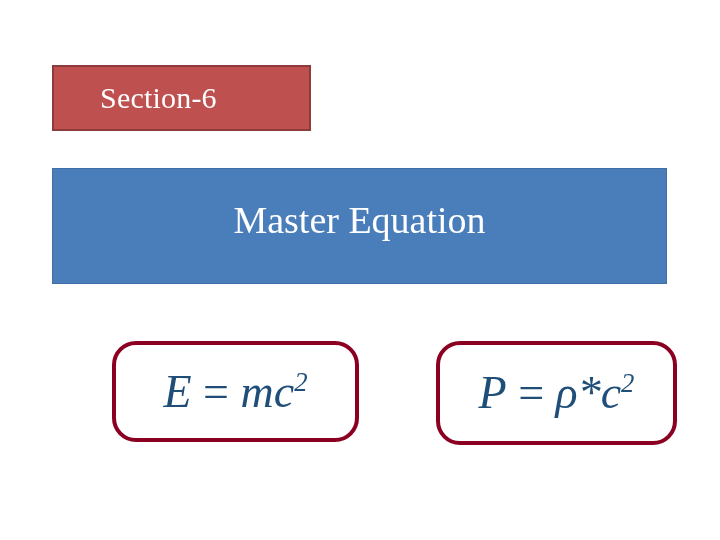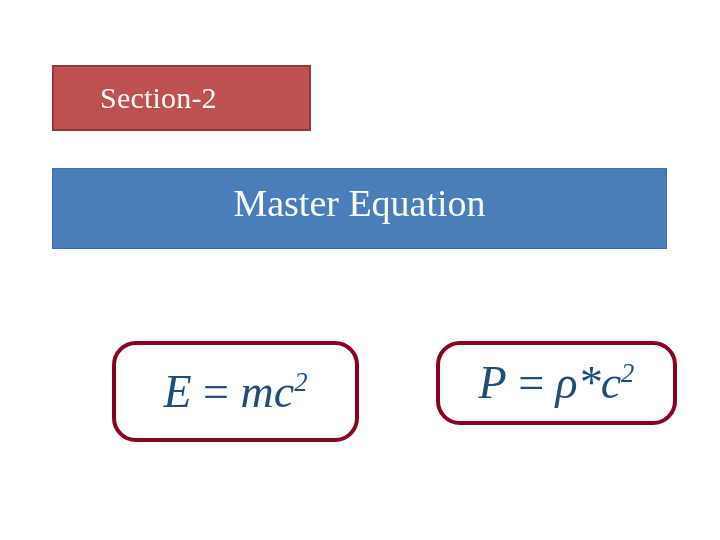--- a/index.html
+++ b/index.html
@@ -41,21 +41,21 @@
     letter-spacing: 0.2px;
     white-space: nowrap;
   }
 
   
   .title-banner {
     position: absolute;
     left: 52px;
     top: 168px;
     width: 615px;
-    height: 81px;
+    height: 116px;
     box-sizing: border-box;
     background: #4a7ebb;
     border: 1px solid #3f6fa6;
     display: flex;
     align-items: center;
     justify-content: center;
   }
   .title-text {
     color: #ffffff;
     font-size: 38px;
@@ -80,21 +80,21 @@
   #eq-box-1 {
     left: 68px;
     top: 341px;
     width: 247px;
     height: 101px;
   }
   #eq-box-2 {
     left: 392px;
     top: 341px;
     width: 241px;
-    height: 84px;
+    height: 104px;
   }
   .eq-text {
     color: #1f4e79;
     font-style: italic;
     font-size: 46px;
     line-height: 1;
     white-space: nowrap;
     font-family: "Liberation Serif", "DejaVu Serif", serif;
   }
   .eq-text sup {
@@ -105,21 +105,21 @@
   .eq-op {
     font-style: normal;
   }
 </style>
 </head>
 <body>
 
 <div id="slide">
 
   <div class="section-box">
-    <span class="section-label">Section-2</span>
+    <span class="section-label">Section-6</span>
   </div>
 
   <div class="title-banner">
     <span class="title-text">Master Equation</span>
   </div>
 
   <div class="eq-box" id="eq-box-1">
     <span class="eq-text"><span>E</span><span class="eq-op"> = </span><span>mc</span><sup>2</sup></span>
   </div>
 

